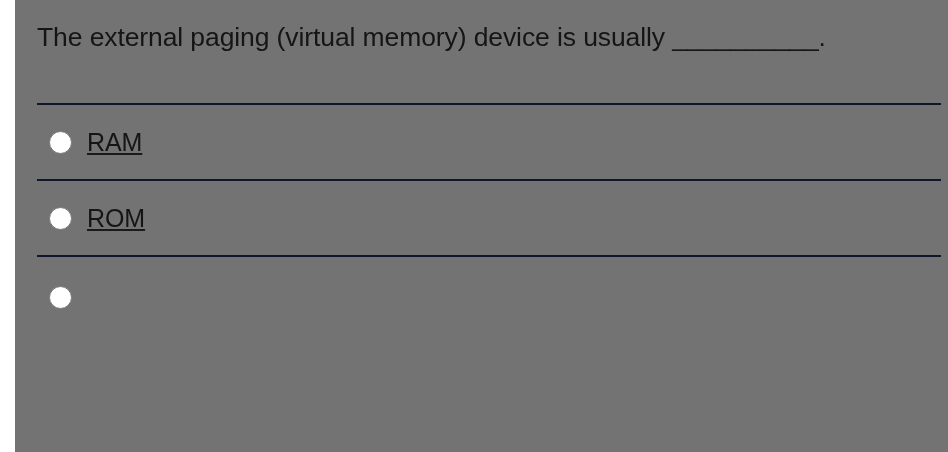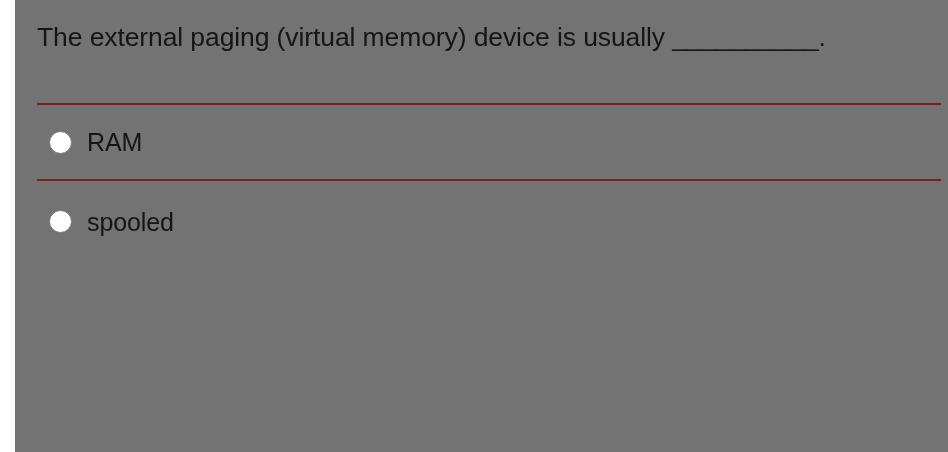--- a/index.html
+++ b/index.html
@@ -37,25 +37,26 @@
     position: absolute;
     left: 0;
     top: 103px;
     width: 948px;
   }
   .option-row {
     position: relative;
     height: 76px;
     display: flex;
     align-items: center;
-    border-top: 2px solid #7f1d1d;
+    border-top: 2px solid #0f172a;
     box-sizing: border-box;
     margin: 0 22px;
     padding: 0;
     cursor: pointer;
+    text-decoration: underline;
   }
   .option-row.tall {
     height: 83px;
   }
   .radio {
     position: relative;
     flex: 0 0 auto;
     width: 23px;
     height: 23px;
     margin-left: 12px;
@@ -94,21 +95,24 @@
 
   <div class="question-text">The external paging (virtual memory) device is usually __________.</div>
 
   <div class="options-list">
 
     <div class="option-row">
       <span class="radio"></span>
       <span class="option-label">RAM</span>
     </div>
 
+    <div class="option-row">
+      <span class="radio"></span>
+      <span class="option-label">ROM</span>
+    </div>
 
 
     <div class="option-row tall">
       <span class="radio"></span>
-      <span class="option-label">spooled</span>
     </div>
 
   </div>
 </div>
 
 </body></html>

